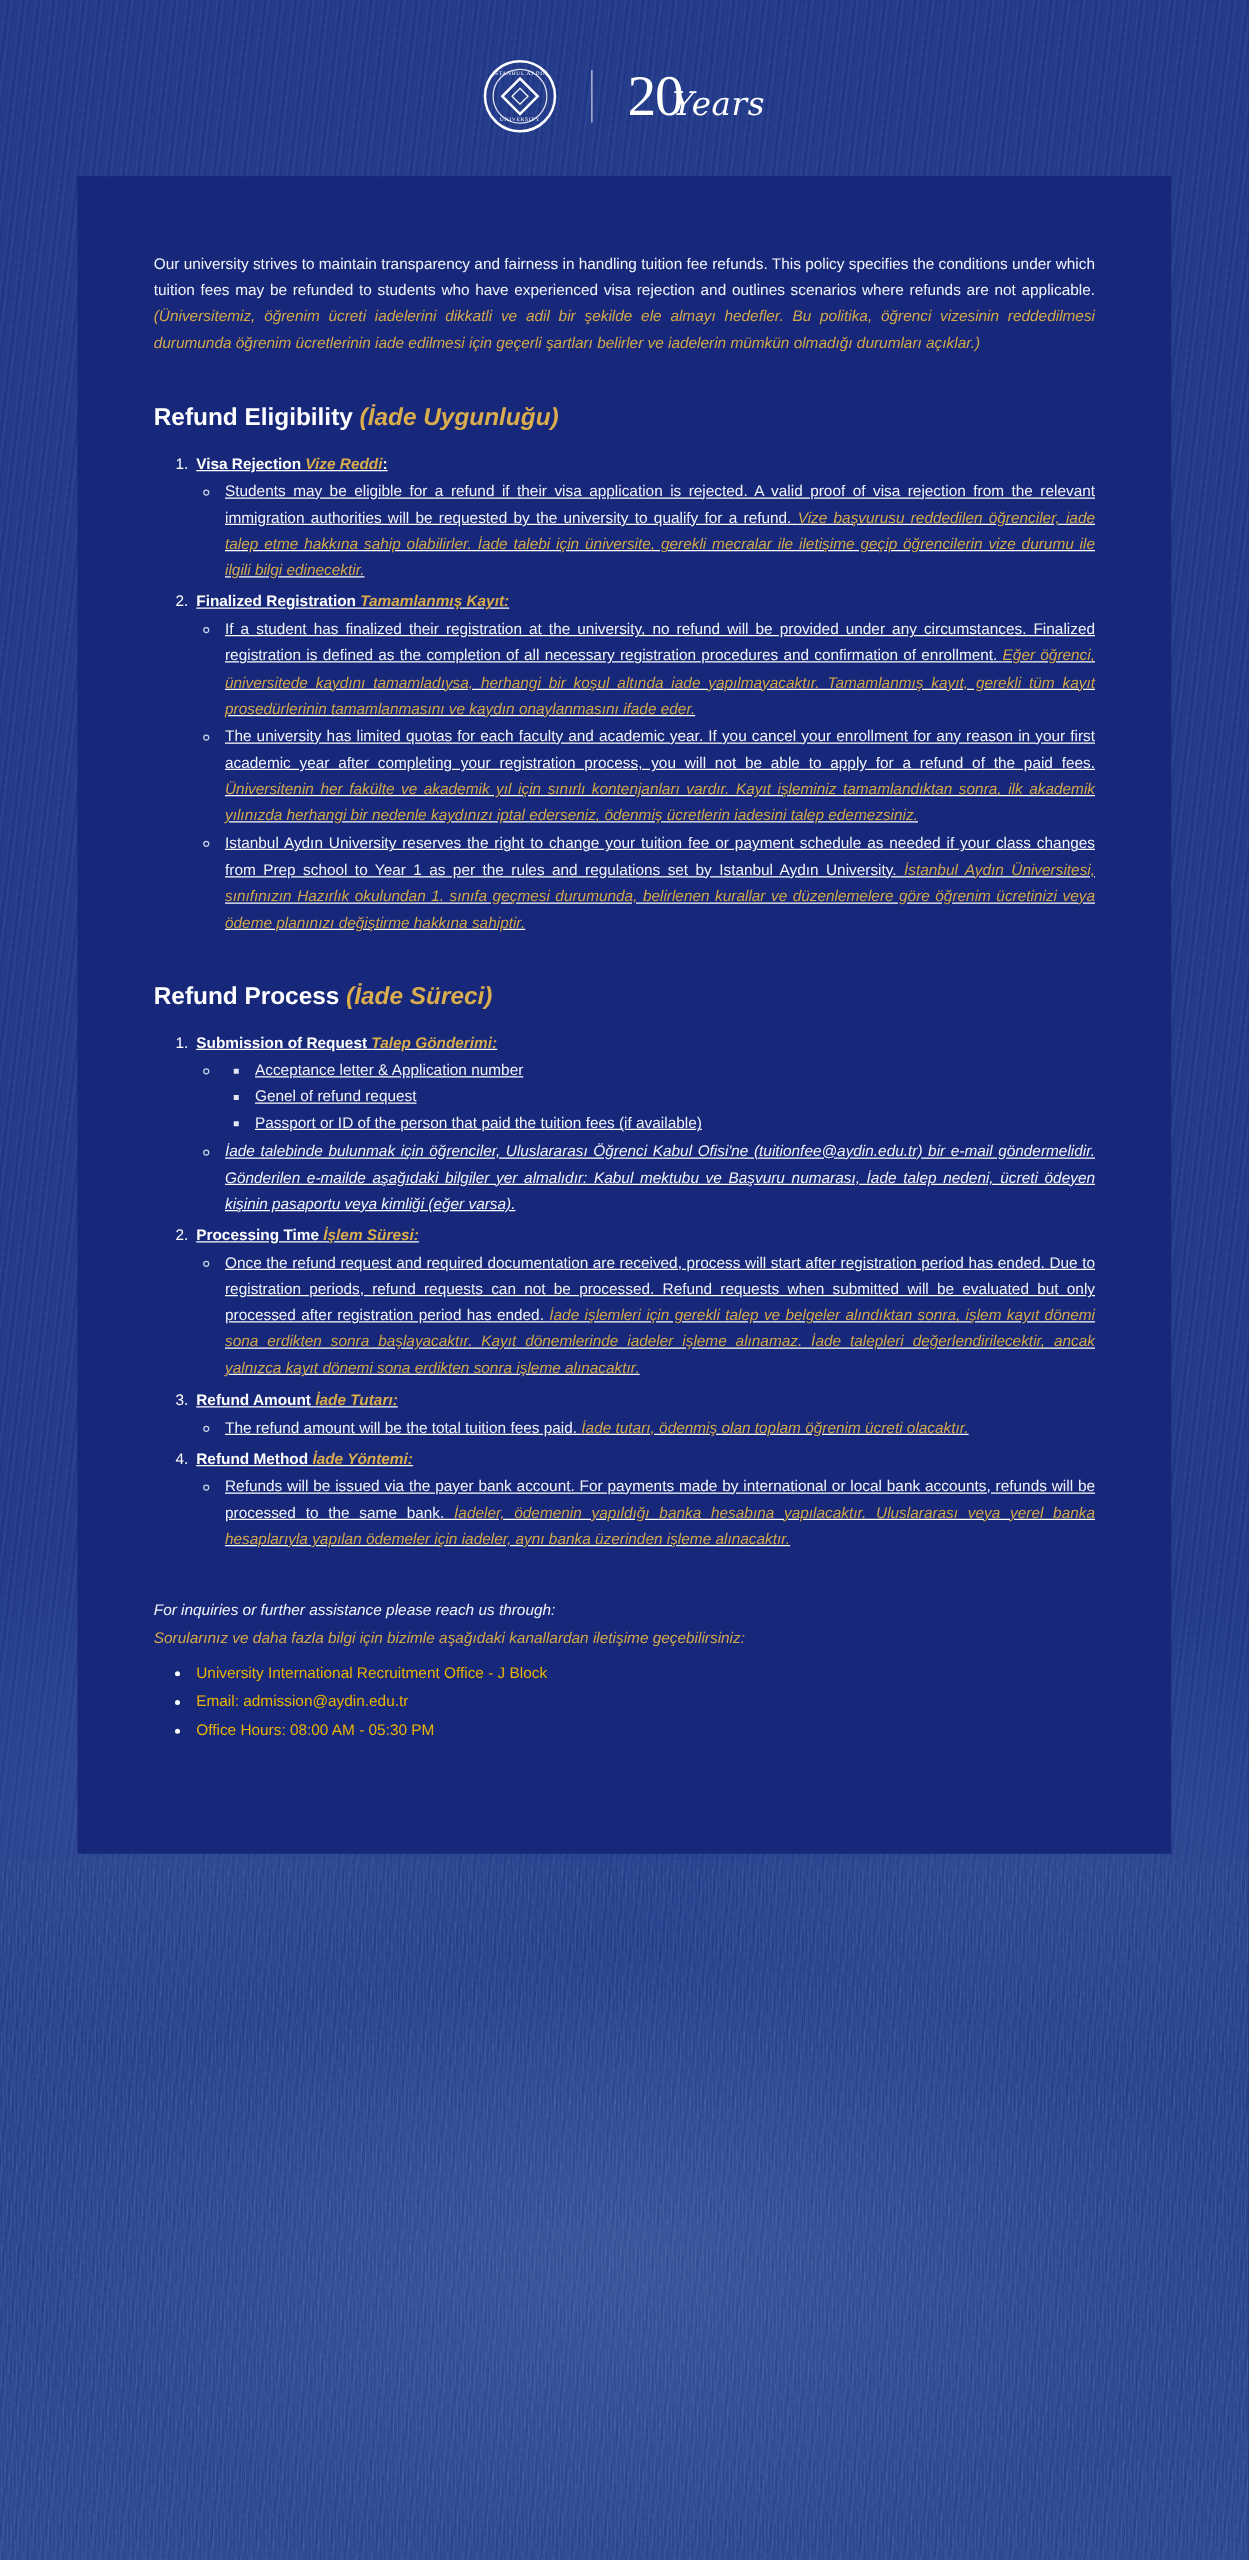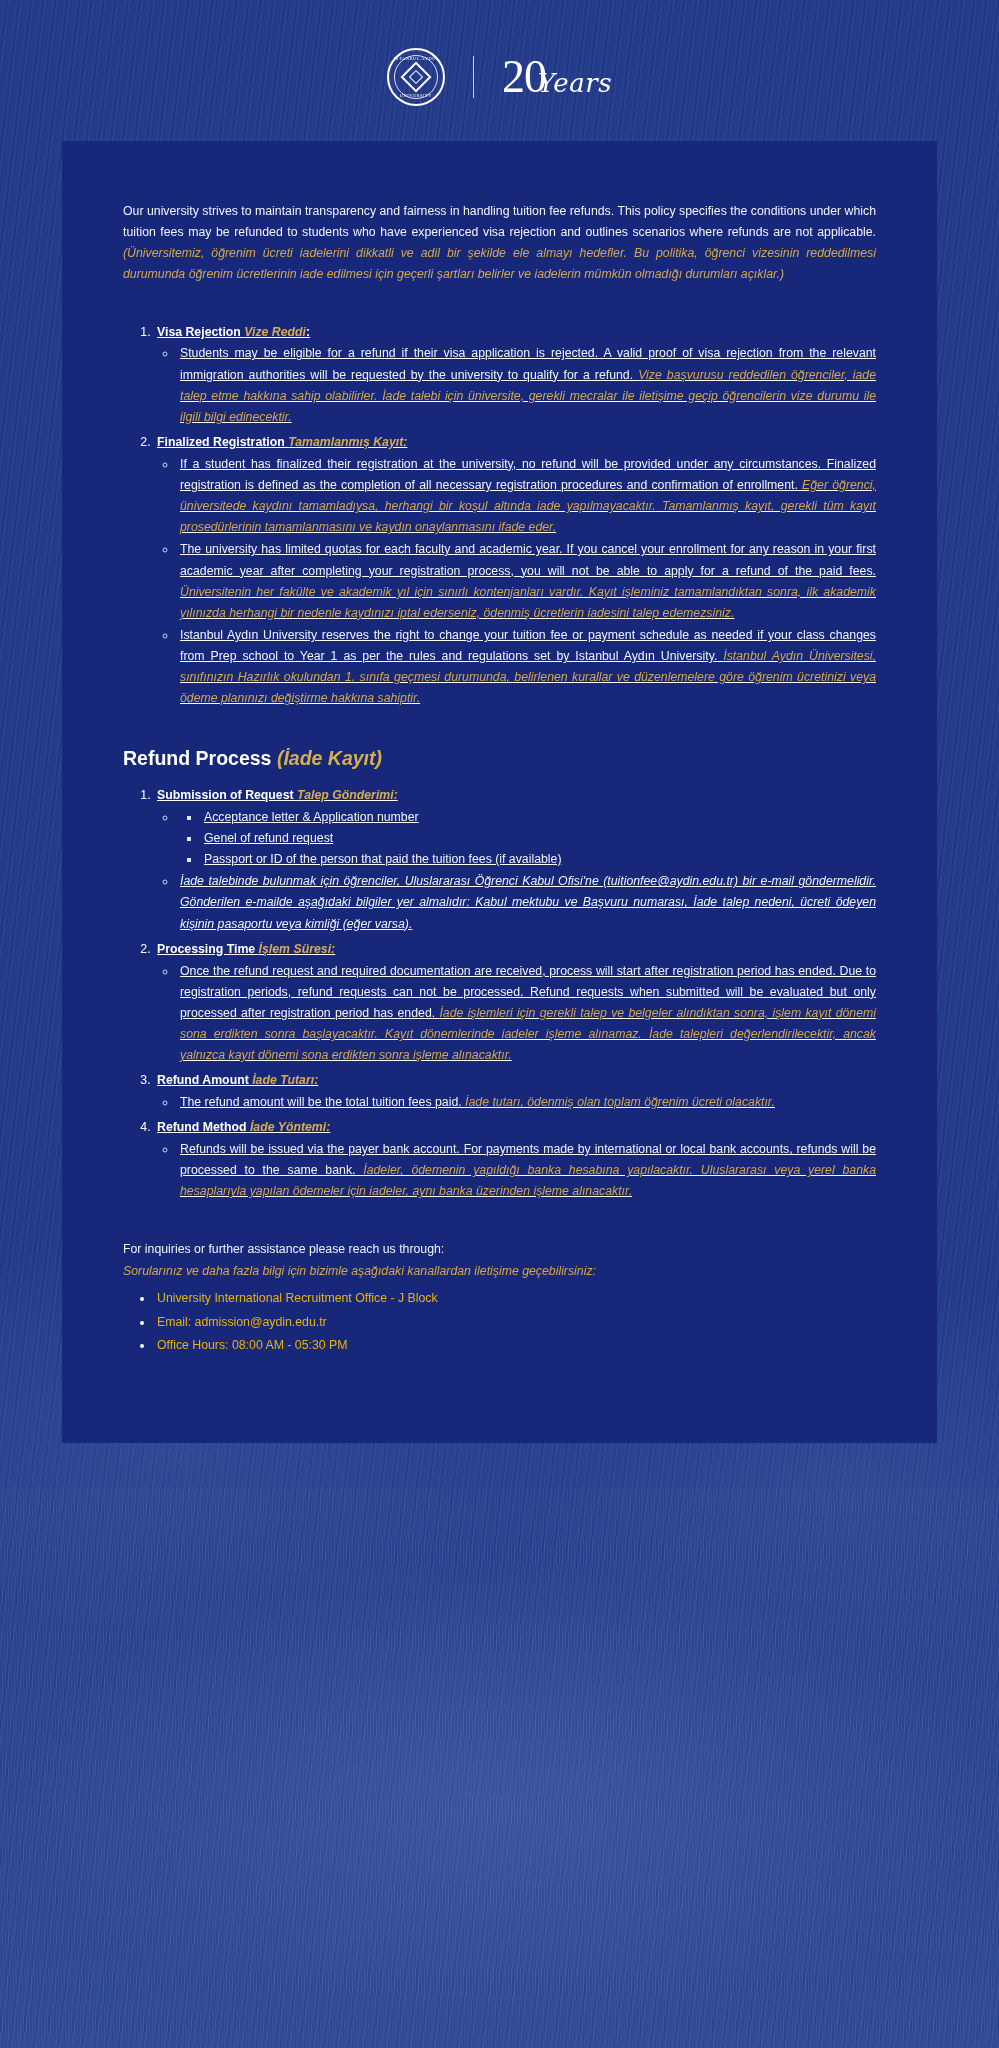--- a/index.html
+++ b/index.html
@@ -239,20 +239,21 @@
     color: #eab308;
     padding-left: 3px;
   }
   ul.contact > li::marker { color: #ffffff; }
 
   p.contact-lead {
     margin-top: 18px;
     font-size: 12.3px;
     line-height: 1.7;
     color: #f2f4fa;
+    font-style: italic;
   }
   p.contact-lead-tr {
     font-size: 12.3px;
     line-height: 1.7;
     color: #d4a84c;
     font-style: italic;
     margin-top: 1px;
   }
 </style>
 </head>
@@ -279,20 +280,23 @@
 
   <div class="card">
 
     <div class="section sec-overview">
       <p class="body">
         <span>Our university strives to maintain transparency and fairness in handling tuition fee refunds. This policy specifies the conditions under which tuition fees may be refunded to students who have experienced visa rejection and outlines scenarios where refunds are not applicable. </span><span class="tr-text">(Üniversitemiz, öğrenim ücreti iadelerini dikkatli ve adil bir şekilde ele almayı hedefler. Bu politika, öğrenci vizesinin reddedilmesi durumunda öğrenim ücretlerinin iade edilmesi için geçerli şartları belirler ve iadelerin mümkün olmadığı durumları açıklar.)</span>
       </p>
     </div>
 
     <div class="section">
+      <h2 class="section-title">
+        <span>Refund Eligibility </span><span class="tr">(İade Uygunluğu)</span>
+      </h2>
 
       <ol class="lvl1">
 
         <li>
           <span class="item-title"><span>Visa Rejection </span><span class="tr">Vize Reddi</span><span>:</span></span>
           <ul class="lvl2">
             <li>
               <span>Students may be eligible for a refund if their visa application is rejected. A valid proof of visa rejection from the relevant immigration authorities will be requested by the university to qualify for a refund. </span><span class="tr-text">Vize başvurusu reddedilen öğrenciler, iade talep etme hakkına sahip olabilirler. İade talebi için üniversite, gerekli mecralar ile iletişime geçip öğrencilerin vize durumu ile ilgili bilgi edinecektir.</span>
             </li>
           </ul>
@@ -310,21 +314,21 @@
             <li>
               <span>Istanbul Aydın University reserves the right to change your tuition fee or payment schedule as needed if your class changes from Prep school to Year 1 as per the rules and regulations set by Istanbul Aydın University. </span><span class="tr-text">İstanbul Aydın Üniversitesi, sınıfınızın Hazırlık okulundan 1. sınıfa geçmesi durumunda, belirlenen kurallar ve düzenlemelere göre öğrenim ücretinizi veya ödeme planınızı değiştirme hakkına sahiptir.</span>
             </li>
           </ul>
         </li>
       </ol>
     </div>
 
     <div class="section">
       <h2 class="section-title">
-        <span>Refund Process </span><span class="tr">(İade Kayıt)</span>
+        <span>Refund Process </span><span class="tr">(İade Süreci)</span>
       </h2>
 
       <ol class="lvl1">
 
         <li>
           <span class="item-title"><span>Submission of Request </span><span class="tr">Talep Gönderimi:</span></span>
           <ul class="lvl2">
             <li>
               <ul class="lvl3">
                 <li>Acceptance letter &amp; Application number</li>

